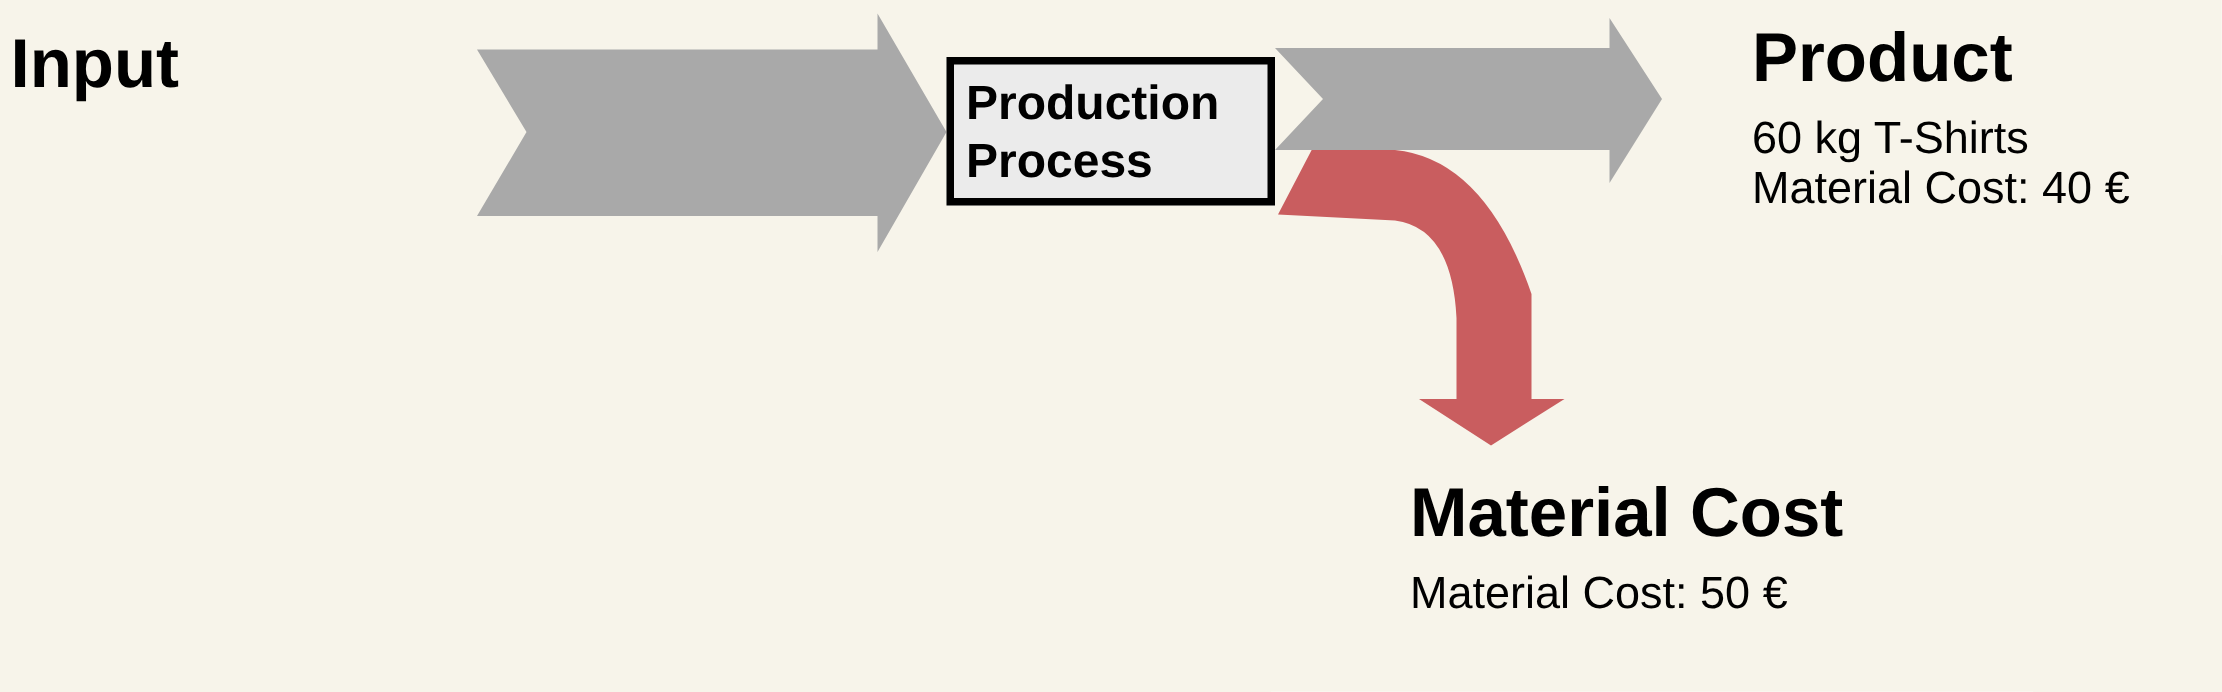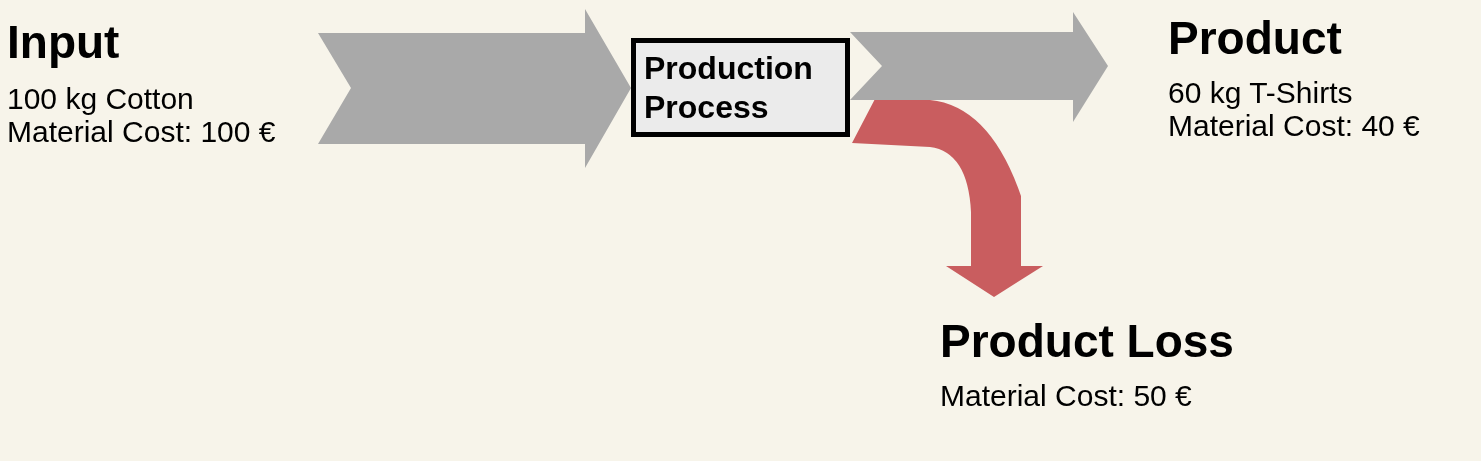--- a/index.html
+++ b/index.html
@@ -60,38 +60,34 @@
     <path d="M 876,97 L 930,100 Q 990,106 1021,196 L 1021,266 L 1043,266 L 994,297
              L 946,266 L 971,266 L 971,212 Q 968,152 930,147 L 852,143 Z" fill="#C95D5F"></path>
 
     <path d="M 318,33 L 585,33 L 585,9 L 631,88 L 585,168 L 585,144 L 318,144 L 351,88 Z" fill="#A9A9A9"></path>
 
     <path d="M 850,32 L 1073,32 L 1073,12 L 1108,66 L 1073,122 L 1073,100 L 850,100 L 882,66 Z" fill="#A9A9A9"></path>
   </svg>
 
   <div class="block block-input">
     <div class="title">Input</div>
-    <div class="body">
-      <div class="line">100 kg Cotton</div>
-      <div class="line">Material Cost: 100 €</div>
-    </div>
   </div>
 
   <div class="process-box">
     <span>Production Process</span>
   </div>
 
   <div class="block block-product">
     <div class="title">Product</div>
     <div class="body">
       <div class="line">60 kg T-Shirts</div>
       <div class="line">Material Cost: 40 €</div>
     </div>
   </div>
 
   <div class="block block-loss">
-    <div class="title">Product Loss</div>
+    <div class="title">Material Cost</div>
     <div class="body">
       <div class="line">Material Cost: 50 €</div>
     </div>
   </div>
 
 </div>
 
 </body></html>

